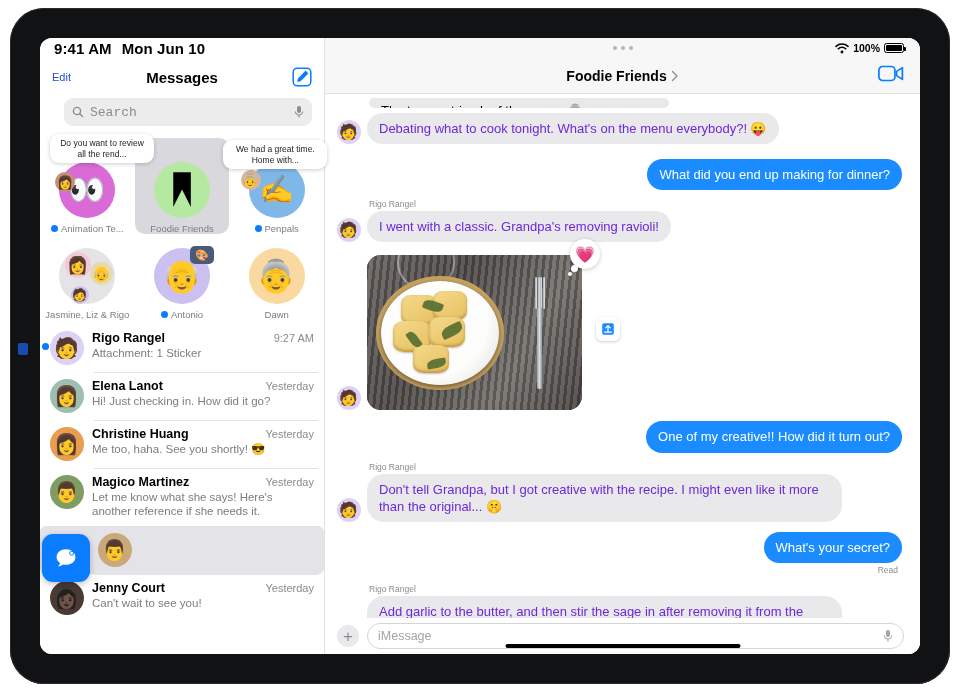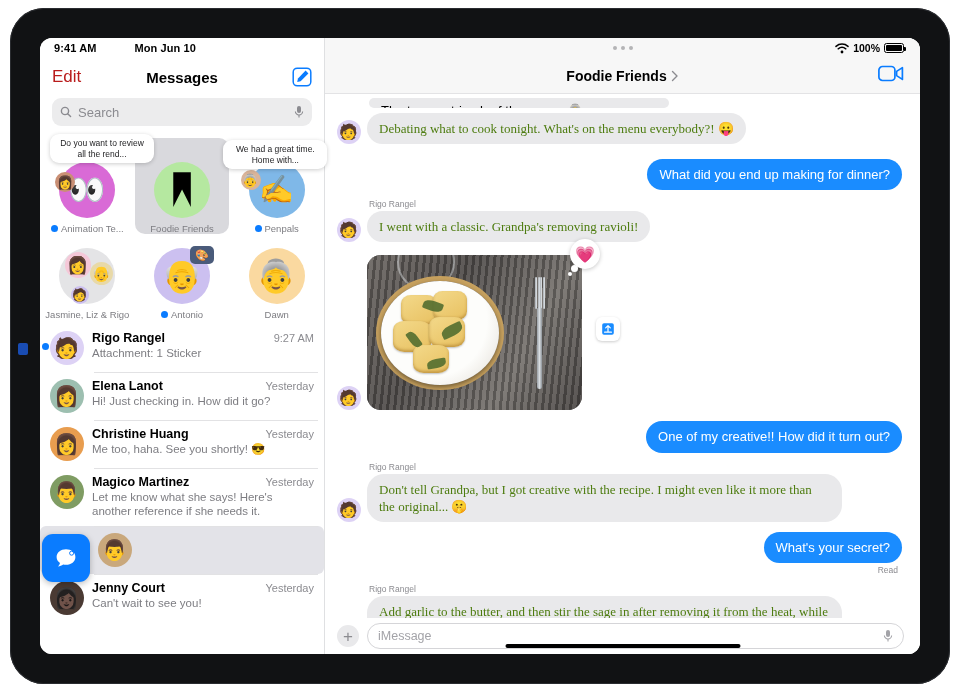--- a/index.html
+++ b/index.html
@@ -36,39 +36,39 @@
   #sidebar {
     width: 285px; height: 100%;
     background: #ffffff;
     border-right: 1px solid #dfe0e2;
     position: relative;
     display: flex; flex-direction: column;
   }
   .status-bar-left {
     height: 20px; display: flex; align-items: center;
     padding: 0 0 0 14px; gap: 10px;
-    font-size: 11px; font-weight: bold; color: #000;
+    font-size: 15px; font-weight: bold; color: #000;
     letter-spacing: .1px;
   }
   .sb-time { font-weight: bold; }
-  .sb-date { font-weight: bold; margin-left: 28px; }
+  .sb-date { font-weight: bold; }
 
   .sidebar-nav {
     height: 38px; display: flex; align-items: center;
     padding: 0 12px; position: relative;
   }
-  .edit-btn { font-size: 17px; color: #b91c1c; }
+  .edit-btn { font-size: 11px; color: #1d4ed8; }
   .sidebar-title {
     position: absolute; left: 0; right: 0; text-align: center;
     font-size: 15px; font-weight: bold; color: #000;
     pointer-events: none;
   }
   .compose-btn { margin-left: auto; width: 20px; height: 20px; position: relative; z-index: 2; }
 
-  .search-wrap { padding: 2px 12px 8px 12px; }
+  .search-wrap { padding: 2px 12px 8px 24px; font-family: Liberation Mono, monospace; }
   .search-box {
     height: 28px; background: #ececed; border-radius: 9px;
     display: flex; align-items: center; padding: 0 8px; gap: 6px;
   }
   .search-placeholder { font-size: 13px; color: #8b8b90; flex: 1; }
 
   
   .pinned {
     position: relative; padding: 4px 0 6px 0;
     height: 190px;
@@ -179,21 +179,21 @@
   .msg-row.out { justify-content: flex-end; }
   .msg-avatar {
     width: 24px; height: 24px; border-radius: 50%; flex: none;
     display: flex; align-items: center; justify-content: center; font-size: 15px;
   }
   .sender-label { font-size: 8.5px; color: #8b8b90; margin-left: 32px; margin-bottom: -1px; }
   .bubble {
     max-width: 475px; padding: 7px 12px; font-size: 13px; line-height: 1.32;
     border-radius: 17px; position: relative;
   }
-  .bubble.in { background: #e9e9eb; color: #4d7c0f; font-family: Liberation Serif, serif; }
+  .bubble.in { background: #e9e9eb; color: #6d28d9; }
   .bubble.out { background: #1a8cff; color: #fff; }
   .bubble.in::after {
     content: ""; position: absolute; left: -5px; bottom: 0;
     width: 12px; height: 16px; background: #e9e9eb;
     border-bottom-right-radius: 14px; z-index: -1;
   }
   .bubble.out::after {
     content: ""; position: absolute; right: -5px; bottom: 0;
     width: 12px; height: 16px; background: #1a8cff;
     border-bottom-left-radius: 14px; z-index: -1;

